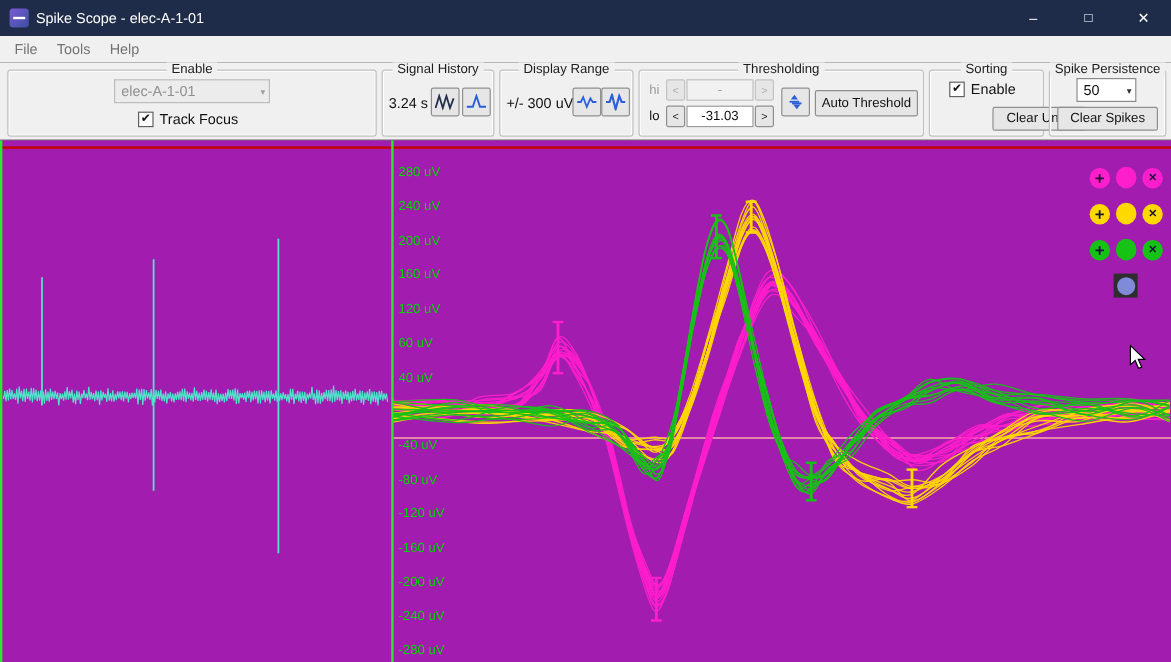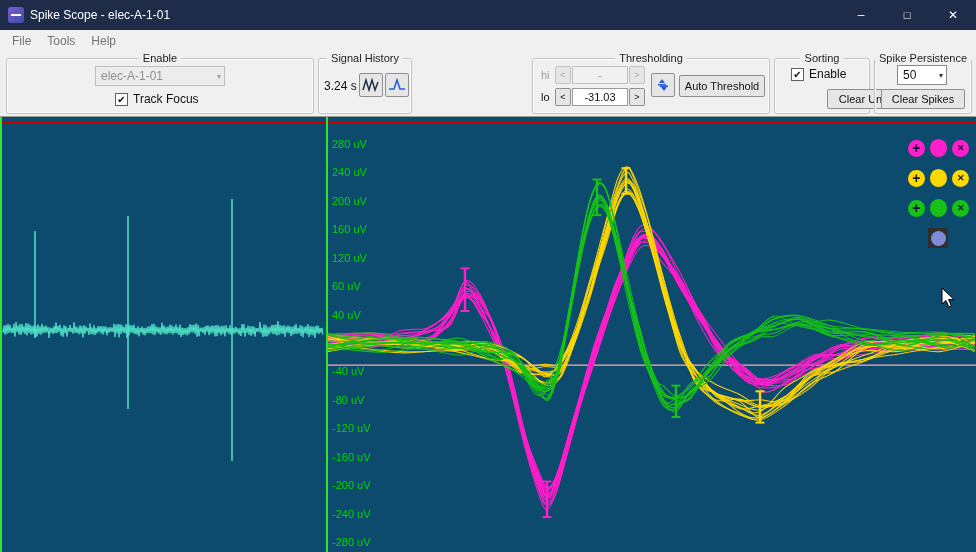--- a/index.html
+++ b/index.html
@@ -38,21 +38,21 @@
   .cb-row{position:absolute;display:flex;align-items:center;gap:5px;font-size:12px;color:#111;}
   .checkbox{width:13px;height:13px;background:#fff;border:1px solid #5f5f5f;display:flex;
             align-items:center;justify-content:center;font-size:10px;color:#111;box-sizing:border-box;}
   .small-label{position:absolute;font-size:12px;color:#111;}
   .tiny-label{position:absolute;font-size:11px;color:#111;}
   .spin-btn{width:16px;height:18px;font-size:9px;}
   .spin-field{position:absolute;height:18px;border:1px solid #9a9a9a;background:#fff;font-size:11px;
               display:flex;align-items:center;justify-content:center;box-sizing:border-box;color:#111;}
   .spin-field.disabled{background:#f1f1f1;color:#9c9c9c;border-color:#c2c2c2;}
   
-  .scope{position:absolute;left:0;top:117px;width:976px;height:435px;background:#0c4a6e;}
+  .scope{position:absolute;left:0;top:117px;width:976px;height:435px;background:#a21caf;}
   .redline{position:absolute;left:0;top:5px;width:976px;height:2px;background:#c40000;}
   .panel{position:absolute;top:0;height:435px;}
   .panel-left{left:0;width:326px;}
   .panel-right{left:326px;width:650px;}
   .vline-green{position:absolute;left:0;top:0;bottom:0;width:2px;background:#2ce82c;}
   .axis-label{position:absolute;left:6px;color:#00d800;font-size:11px;transform:translateY(-50%);white-space:nowrap;}
   .unit-controls{position:absolute;right:7px;top:22px;width:61px;}
   .unit-row{display:flex;justify-content:flex-end;align-items:center;gap:5px;height:18px;margin-bottom:12px;}
   .unit-btn{width:17px;height:17px;border-radius:50%;display:flex;align-items:center;justify-content:center;
             font-weight:bold;color:#14143a;line-height:1;}
@@ -104,20 +104,34 @@
           <path d="M1,12 L4,2 L7,12 L10,2 L13,12 L16,4" fill="none" stroke="#22304c" stroke-width="1.5"></path>
         </svg>
       </div>
       <div class="btn icon-btn" style="left:66px;top:14px;">
         <svg width="18" height="14" viewBox="0 0 18 14">
           <path d="M1,11 L6,11 L9,2 L12,11 L17,11" fill="none" stroke="#2b5fd9" stroke-width="1.6"></path>
         </svg>
       </div>
     </div>
 
+    <div class="group" style="left:416px;width:110px;">
+      <span class="group-title">Display Range</span>
+      <span class="small-label" style="left:5px;top:20px;">+/- 300 uV</span>
+      <div class="btn icon-btn" style="left:60px;top:14px;">
+        <svg width="18" height="14" viewBox="0 0 18 14">
+          <path d="M1,7 L4,7 L6,3 L9,11 L12,4 L14,7 L17,7" fill="none" stroke="#2b5fd9" stroke-width="1.5"></path>
+        </svg>
+      </div>
+      <div class="btn icon-btn" style="left:84px;top:14px;">
+        <svg width="18" height="14" viewBox="0 0 18 14">
+          <path d="M1,7 L4,7 L6,1 L9,13 L12,2 L14,7 L17,7" fill="none" stroke="#2b5fd9" stroke-width="1.8"></path>
+        </svg>
+      </div>
+    </div>
 
     <div class="group" style="left:532px;width:236px;">
       <span class="group-title">Thresholding</span>
       <span class="tiny-label" style="left:8px;top:10px;color:#9c9c9c;">hi</span>
       <div class="btn spin-btn" style="left:22px;top:7px;color:#a8a8a8;border-color:#c2c2c2;">&lt;</div>
       <div class="spin-field disabled" style="left:39px;top:7px;width:56px;">-</div>
       <div class="btn spin-btn" style="left:96px;top:7px;color:#a8a8a8;border-color:#c2c2c2;">&gt;</div>
       <span class="tiny-label" style="left:8px;top:32px;">lo</span>
       <div class="btn spin-btn" style="left:22px;top:29px;">&lt;</div>
       <div class="spin-field" style="left:39px;top:29px;width:56px;">-31.03</div>

